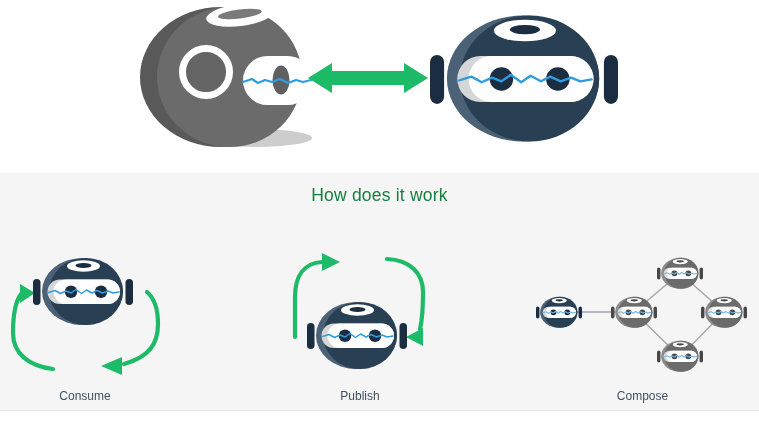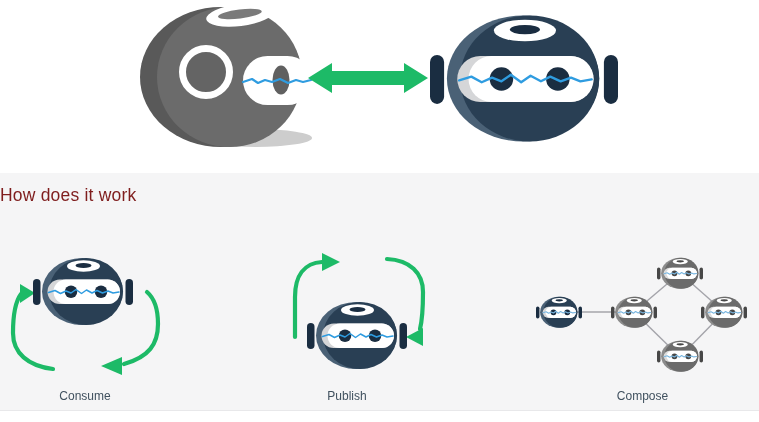--- a/index.html
+++ b/index.html
@@ -17,36 +17,37 @@
   }
   .how-section {
     position: absolute; top: 173px; left: 0;
     width: 759px; height: 238px;
     background: #f5f5f6;
     border-bottom: 1px solid #e8e8ea;
   }
   .section-title {
     position: absolute; top: 12px; left: 0;
     width: 100%; margin: 0;
+    text-align: center;
     font-size: 17.5px; font-weight: 500;
-    color: #7f1d1d;
+    color: #15803d;
     letter-spacing: 0.2px;
   }
   .panel-svg { position: absolute; }
   #consume-svg { left: 0px;   top: 72px; }
   #publish-svg { left: 270px; top: 72px; }
   #compose-svg { left: 520px; top: 72px; }
   .panel-label {
     position: absolute; top: 216px;
     font-size: 12px; font-weight: 400;
     color: #40515f;
     text-align: center;
   }
   #consume-label { left: 0px;   width: 170px; }
-  #publish-label { left: 257px; width: 180px; }
+  #publish-label { left: 270px; width: 180px; }
   #compose-label { left: 520px; width: 245px; }
   .bottom-strip {
     position: absolute; top: 412px; left: 0;
     width: 759px; height: 10px;
     background: #ffffff;
   }
 </style>
 </head>
 <body>
 

